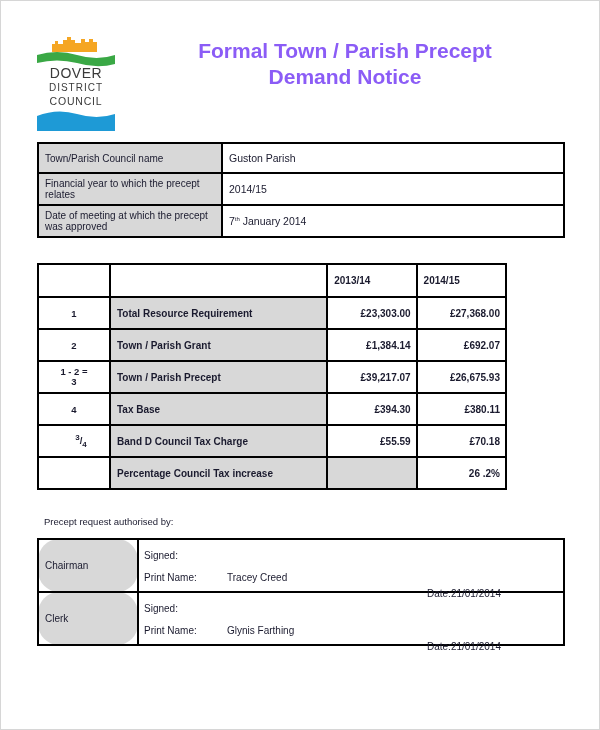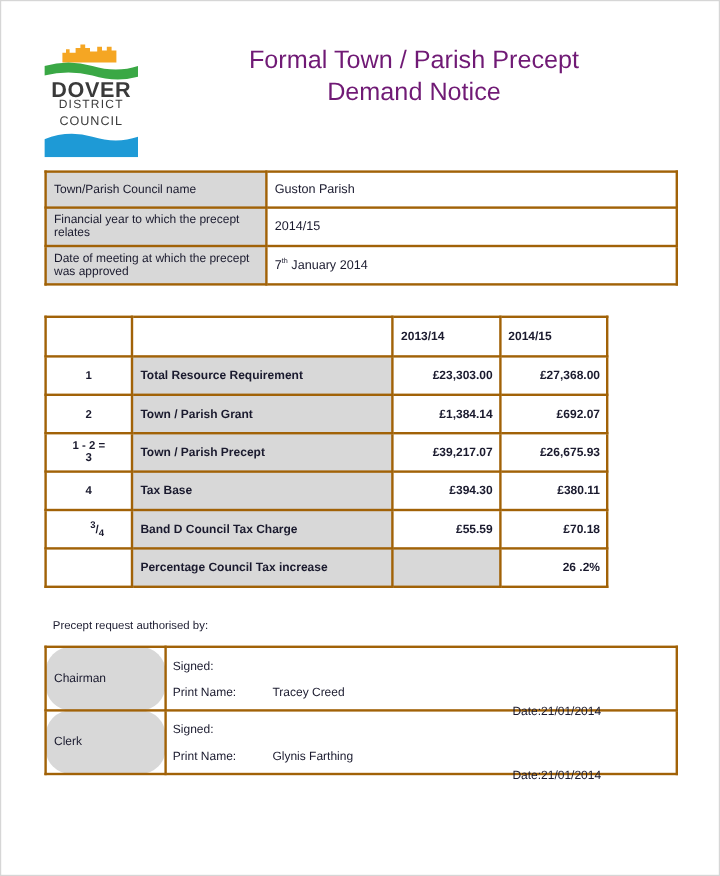--- a/index.html
+++ b/index.html
@@ -10,31 +10,31 @@
   .page-frame {
     position: absolute; left: 0; top: 0; width: 598px; height: 728px;
     border: 1px solid #d6d6d6;
   }
   
   .logo { position: absolute; left: 37px; top: 36px; width: 78px; height: 95px; }
   .logo .name {
     position: absolute; left: 0; width: 78px; text-align: center;
     color: #3a3a3a; letter-spacing: 0.5px;
   }
-  .logo .l1 { top: 29px; font-size: 18px; font-weight: bold; }
+  .logo .l1 { top: 29px; font-size: 14px; font-weight: normal; }
   .logo .l2 { top: 46px; font-size: 10px; letter-spacing: 1px; }
   .logo .l3 { top: 59px; font-size: 10.5px; letter-spacing: 0.8px; }
   
   .title {
     position: absolute; left: 130px; top: 38px; width: 430px; text-align: center;
-    font-size: 21px; font-weight: normal; color: #701a75; line-height: 26px;
+    font-size: 21px; font-weight: bold; color: #8b5cf6; line-height: 26px;
   }
   
   table { border-collapse: collapse; position: absolute; }
-  td { border: 2px solid #a16207; font-size: 10px; padding: 0 6px; }
+  td { border: 2px solid #000000; font-size: 10px; padding: 0 6px; }
   .grey { background: #d8d8d8; }
   .info { left: 37px; top: 142px; width: 528px; }
   .info td.lbl { width: 170px; height: 29px; line-height: 11px; }
   .info tr.r1 td { height: 28px; }
   .info tr.r2 td, .info tr.r3 td { height: 30px; }
   .info td.val { font-size: 10.5px; }
   sup { font-size: 6px; }
 
   .fin { left: 37px; top: 263px; width: 470px; }
   .fin td { height: 30px; }

